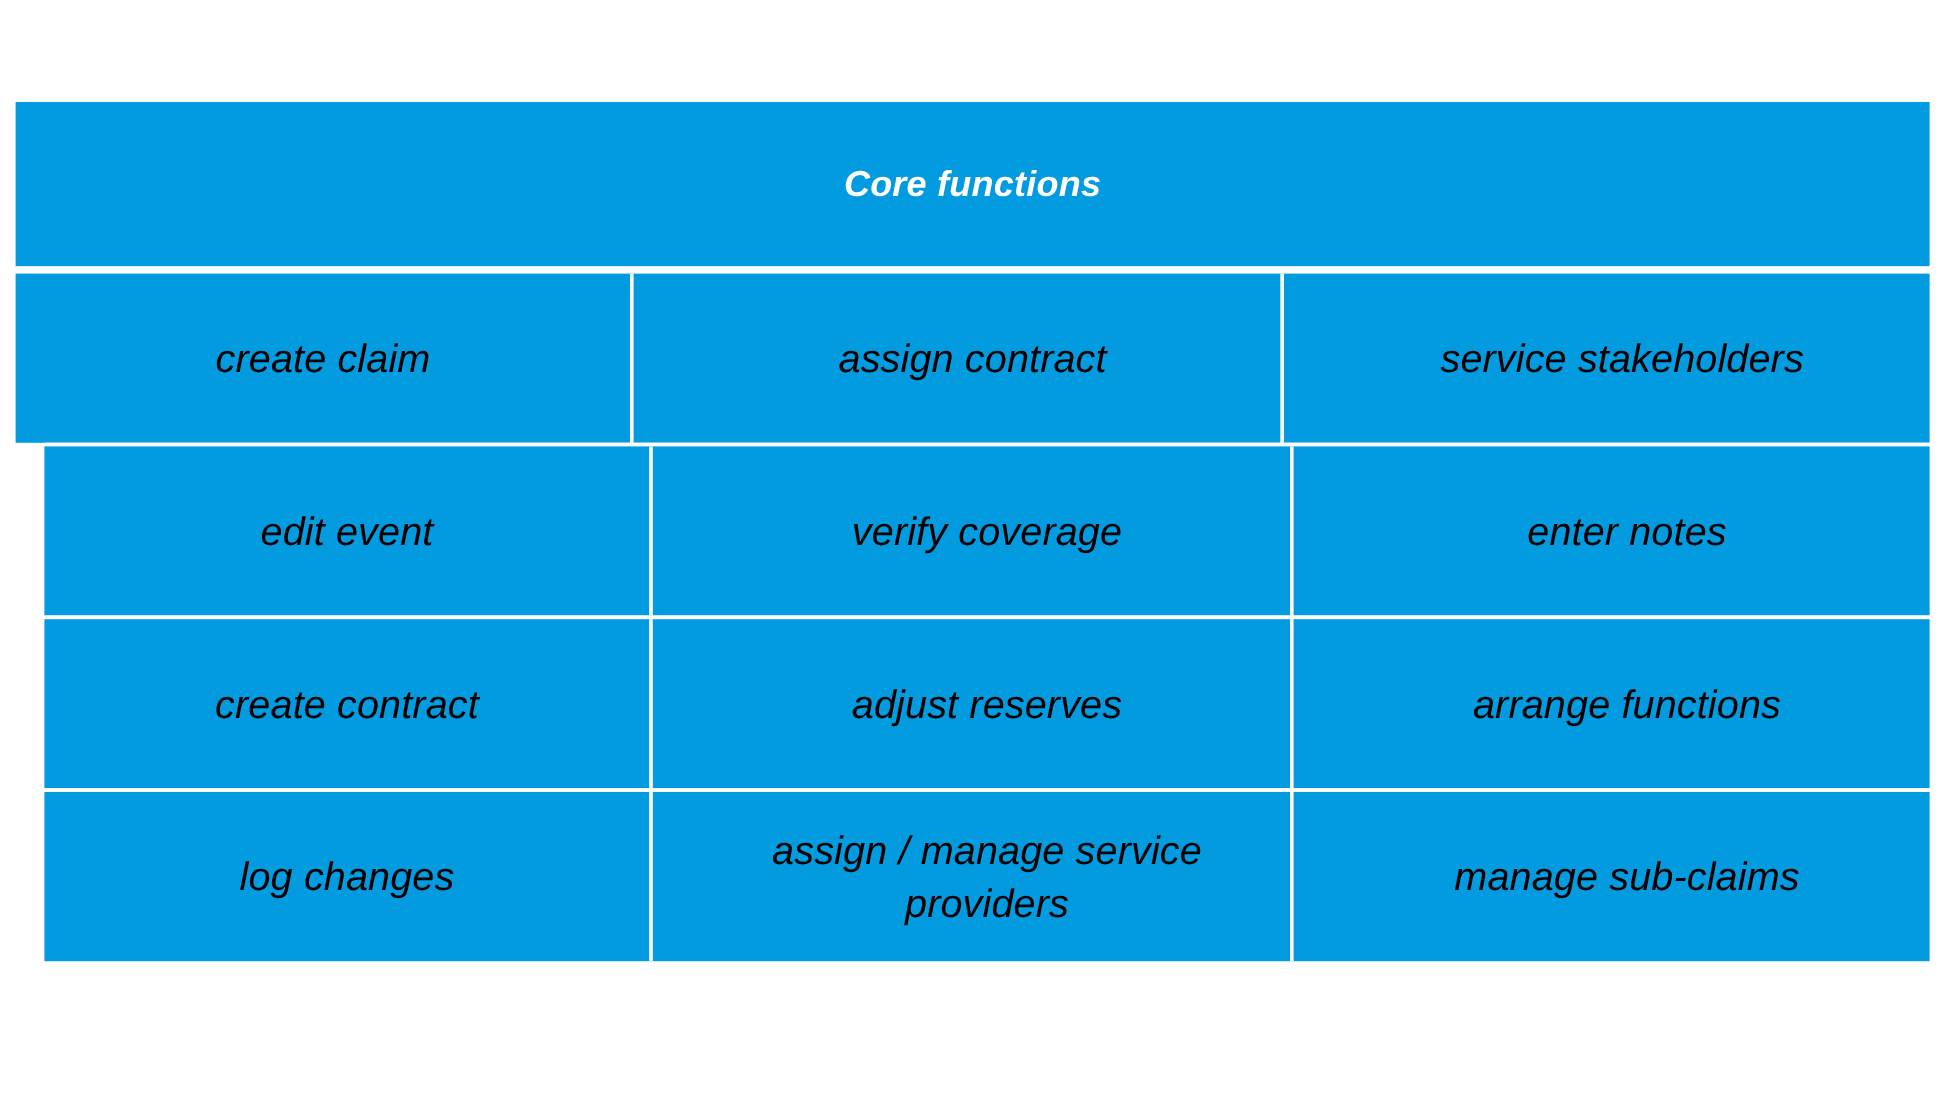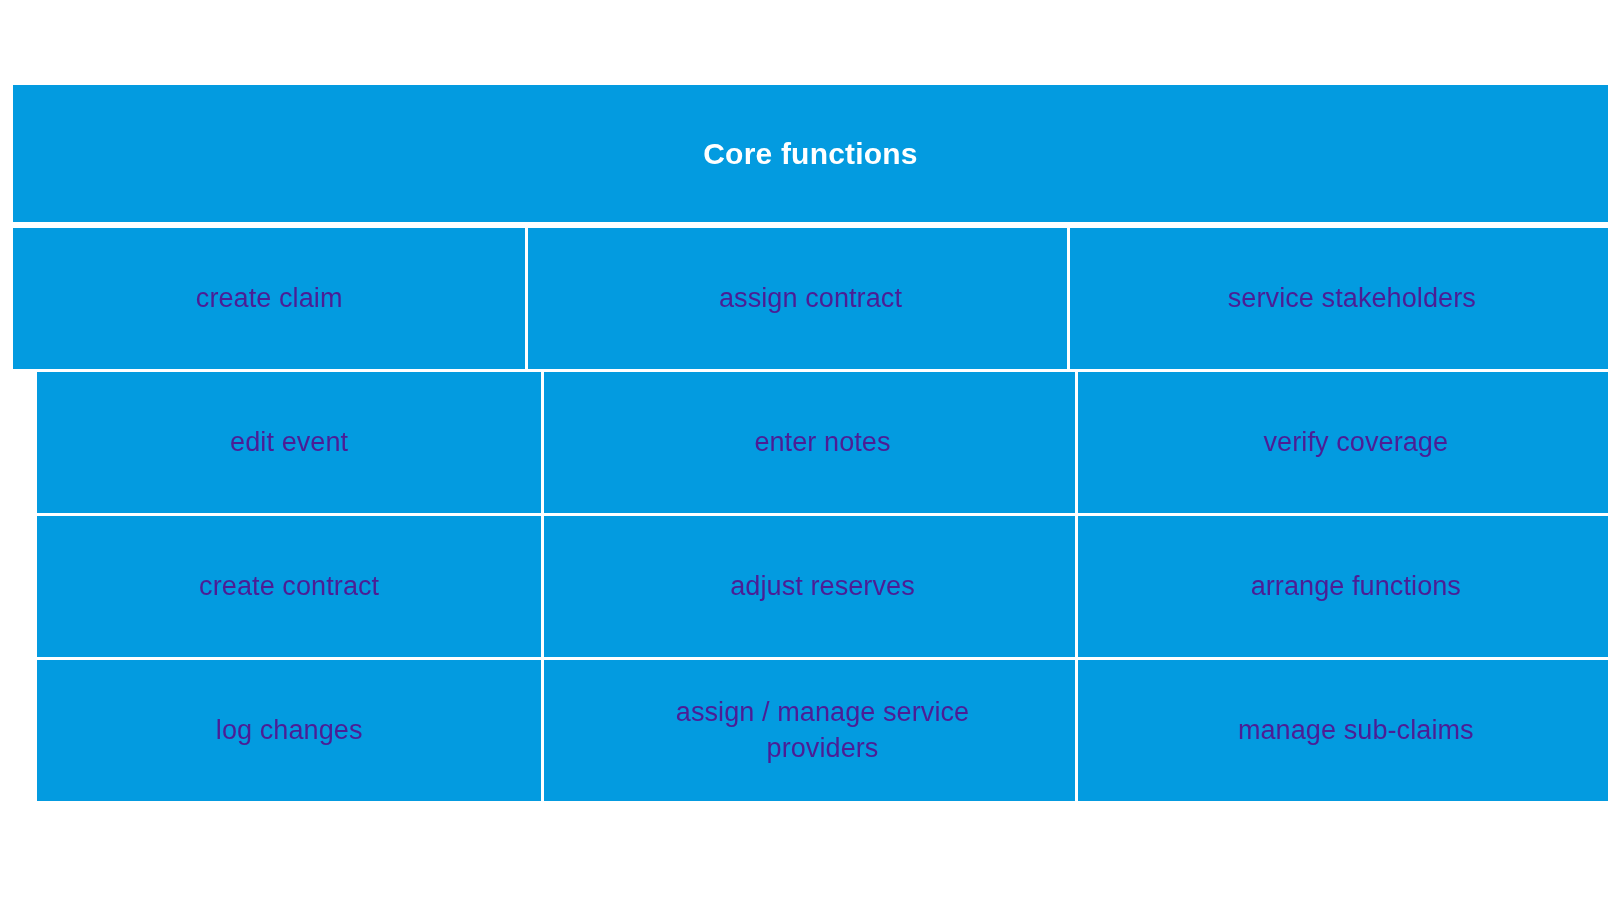--- a/index.html
+++ b/index.html
@@ -11,20 +11,21 @@
     background: #ffffff;
     font-family: "Liberation Sans", sans-serif;
     overflow: hidden;
   }
 
   #stage {
     position: relative;
     width: 1416px;
     height: 911px;
     background: #ffffff;
+    font-style: italic;
   }
 
   
   .fn-table {
     position: absolute;
     left: 13px;
     top: 85px;
     width: 1595px;
     height: 716px;
     display: flex;
@@ -85,22 +86,22 @@
     padding: 6px 22px;
     min-width: 0;
   }
 
   .fn-cell + .fn-cell {
     border-left: 3px solid #ffffff;
     padding-left: 48px;
   }
 
   .fn-cell-label {
-    color: #4c1d95;
-    font-size: 27px;
+    color: #000000;
+    font-size: 33px;
     font-weight: 400;
     line-height: 1.32;
     letter-spacing: 0.1px;
     white-space: pre-line;
   }
 </style>
 </head>
 <body>
 
 <div id="stage">
@@ -125,24 +126,24 @@
         <div class="fn-cell">
           <span class="fn-cell-label">service stakeholders</span>
         </div>
       </div>
 
       <div class="fn-row">
         <div class="fn-cell">
           <span class="fn-cell-label">edit event</span>
         </div>
         <div class="fn-cell">
-          <span class="fn-cell-label">enter notes</span>
+          <span class="fn-cell-label">verify coverage</span>
         </div>
         <div class="fn-cell">
-          <span class="fn-cell-label">verify coverage</span>
+          <span class="fn-cell-label">enter notes</span>
         </div>
       </div>
 
       <div class="fn-row">
         <div class="fn-cell">
           <span class="fn-cell-label">create contract</span>
         </div>
         <div class="fn-cell">
           <span class="fn-cell-label">adjust reserves</span>
         </div>

